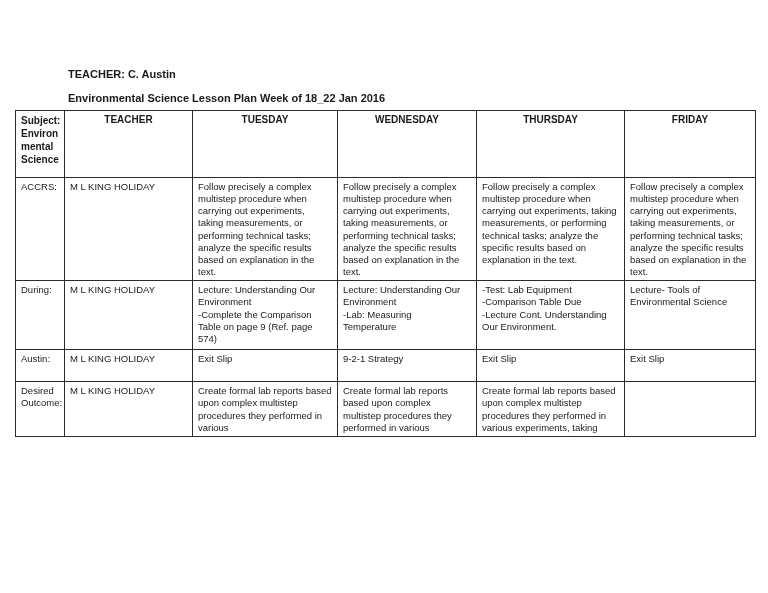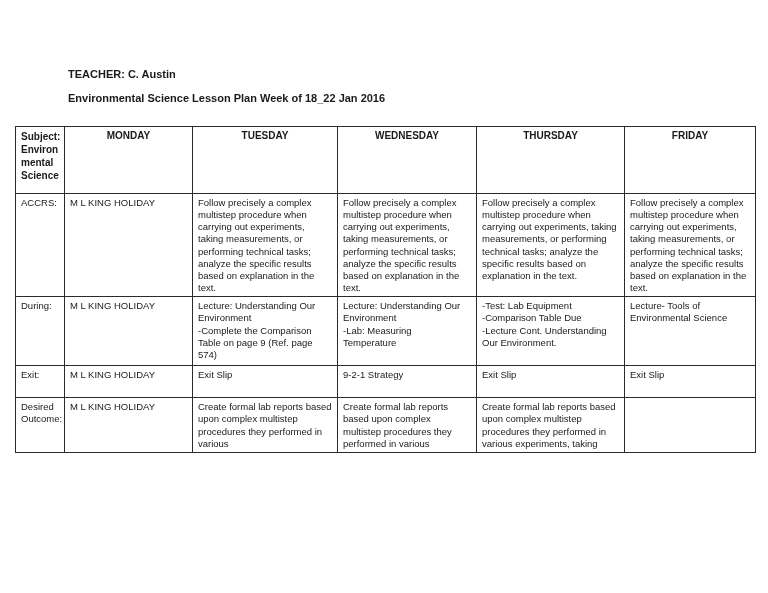--- a/index.html
+++ b/index.html
@@ -23,21 +23,21 @@
     font-weight: bold;
   }
   .title-line {
     font-size: 11px;
     font-weight: bold;
     margin-top: 12px;
   }
   table.lesson-table {
     position: absolute;
     left: 15px;
-    top: 126px;
+    top: 110px;
     width: 740px;
     border-collapse: collapse;
     table-layout: fixed;
   }
   .lesson-table th,
   .lesson-table td {
     border: 1px solid #2b2b2b;
     vertical-align: top;
     padding: 3px 5px 2px 5px;
     font-size: 9.5px;
@@ -84,21 +84,21 @@
       <col style="width:139px">
       <col style="width:148px">
       <col style="width:131px">
     </colgroup>
     <tbody>
       <tr class="r-header">
         <th class="subject-hdr">Subject:
 Environ
 mental
 Science</th>
-        <th class="day-hdr">MONDAY</th>
+        <th class="day-hdr">TEACHER</th>
         <th class="day-hdr">TUESDAY</th>
         <th class="day-hdr">WEDNESDAY</th>
         <th class="day-hdr">THURSDAY</th>
         <th class="day-hdr">FRIDAY</th>
       </tr>
 
       <tr class="r-accrs">
         <td class="row-label">ACCRS:</td>
         <td>M L KING HOLIDAY</td>
         <td>Follow precisely a complex multistep procedure when carrying out experiments, taking measurements, or performing technical tasks; analyze the specific results based on explanation in the text.</td>
@@ -117,21 +117,21 @@
 -Lab: Measuring
 Temperature</td>
         <td>-Test: Lab Equipment
 -Comparison Table Due
 -Lecture Cont. Understanding Our Environment.</td>
         <td>Lecture- Tools of
 Environmental Science</td>
       </tr>
 
       <tr class="r-after">
-        <td class="row-label">Exit:</td>
+        <td class="row-label">Austin:</td>
         <td>M L KING HOLIDAY</td>
         <td>Exit Slip</td>
         <td>9-2-1 Strategy</td>
         <td>Exit Slip</td>
         <td>Exit Slip</td>
       </tr>
 
       <tr class="r-outcome">
         <td class="row-label row-label-small">Desired Outcome:</td>
         <td>M L KING HOLIDAY</td>

